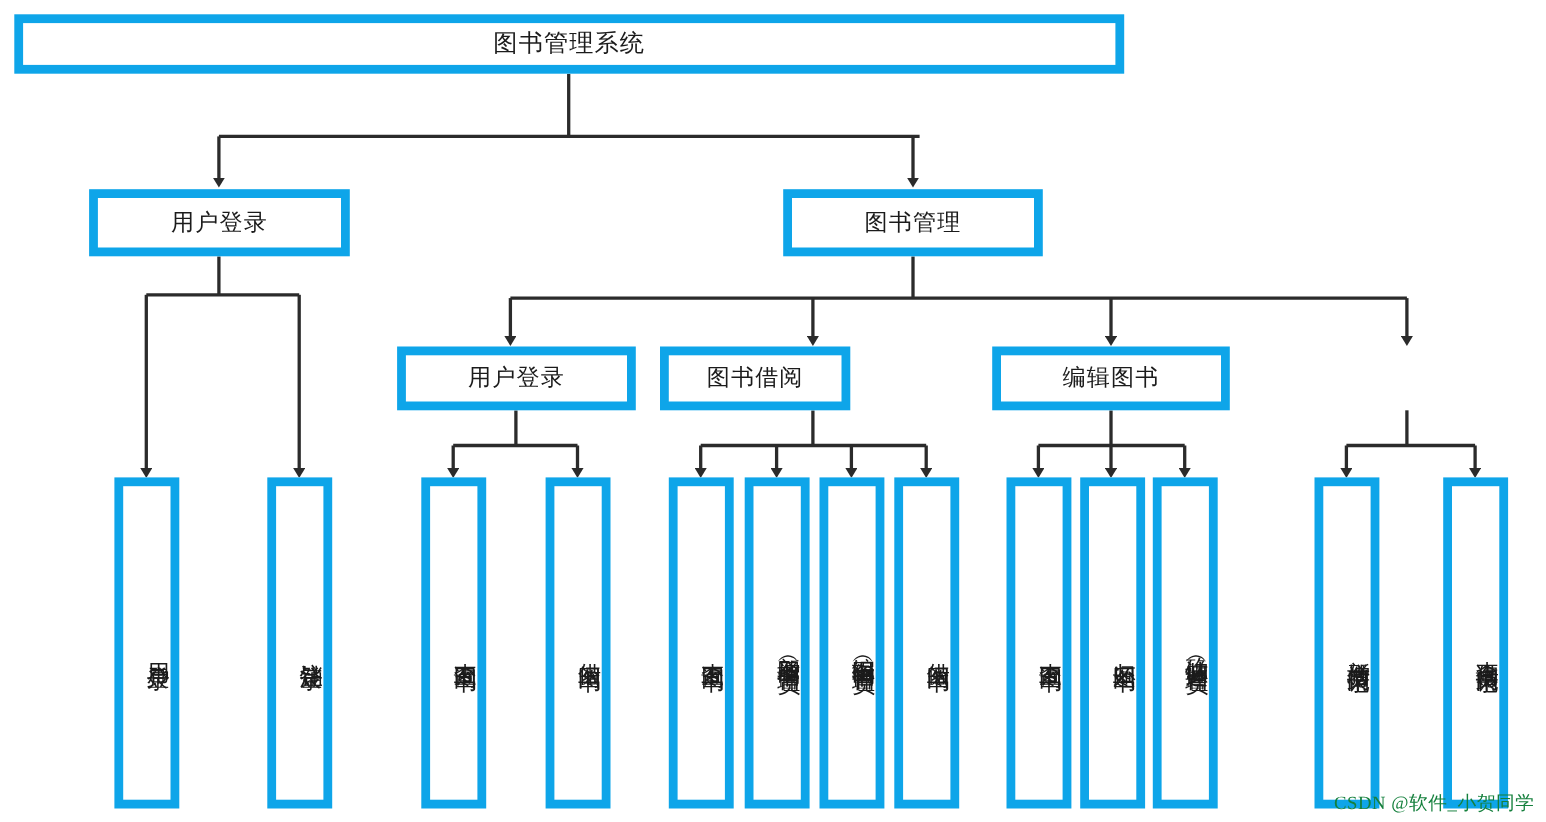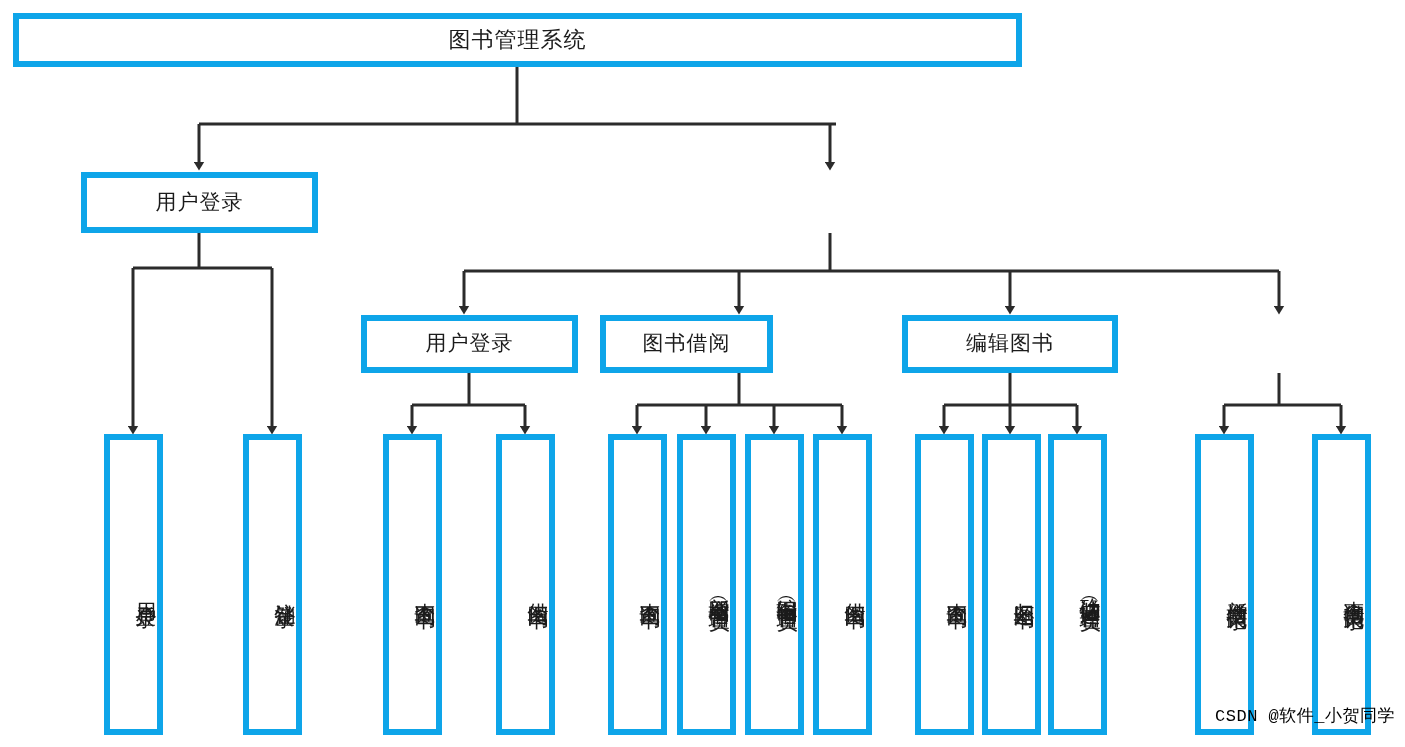--- a/index.html
+++ b/index.html
@@ -20,21 +20,21 @@
     position: absolute;
     left: 0;
     top: 0;
     width: 1405px;
     height: 747px;
     pointer-events: none;
   }
   .node {
     position: absolute;
     box-sizing: border-box;
-    border: 6px solid #0ea5e9;
+    border: 8px solid #0ea5e9;
     background: #ffffff;
     display: flex;
     align-items: center;
     justify-content: center;
     color: #1b1b1b;
   }
   .node.horiz {
     font-size: 21px;
     letter-spacing: 1px;
     line-height: 1.2;
@@ -54,26 +54,26 @@
   .node.vert .vlabel {
     writing-mode: vertical-rl;
     text-orientation: upright;
     display: block;
     line-height: 1.12;
     letter-spacing: 2px;
   }
   .watermark {
     position: absolute;
     right: 10px;
-    bottom: 20px;
+    bottom: 6px;
     font-size: 17px;
-    color: #000000;
+    color: #15803d;
     letter-spacing: 0.5px;
     white-space: nowrap;
-    font-family: Liberation Mono, monospace;
+    font-family: Liberation Serif, serif;
   }
 </style>
 </head>
 <body>
 
 <div id="canvas">
 
   <svg id="edges" viewBox="0 0 1405 747" xmlns="http://www.w3.org/2000/svg">
     <defs>
       <marker id="arrow" markerWidth="9" markerHeight="11" refX="1.5" refY="5.5" orient="auto" markerUnits="userSpaceOnUse">
@@ -127,20 +127,23 @@
   </svg>
 
   <div class="node root horiz" style="left:13px; top:13px; width:1009px; height:54px;">
     <span>图书管理系统</span>
   </div>
 
   <div class="node horiz" style="left:81px; top:172px; width:237px; height:61px;">
     <span>用户登录</span>
   </div>
 
+  <div class="node horiz" style="left:712px; top:172px; width:236px; height:61px;">
+    <span>图书管理</span>
+  </div>
 
   <div class="node horiz" style="left:361px; top:315px; width:217px; height:58px;">
     <span>用户登录</span>
   </div>
 
   <div class="node horiz" style="left:600px; top:315px; width:173px; height:58px;">
     <span>图书借阅</span>
   </div>
 
   <div class="node horiz" style="left:902px; top:315px; width:216px; height:58px;">

